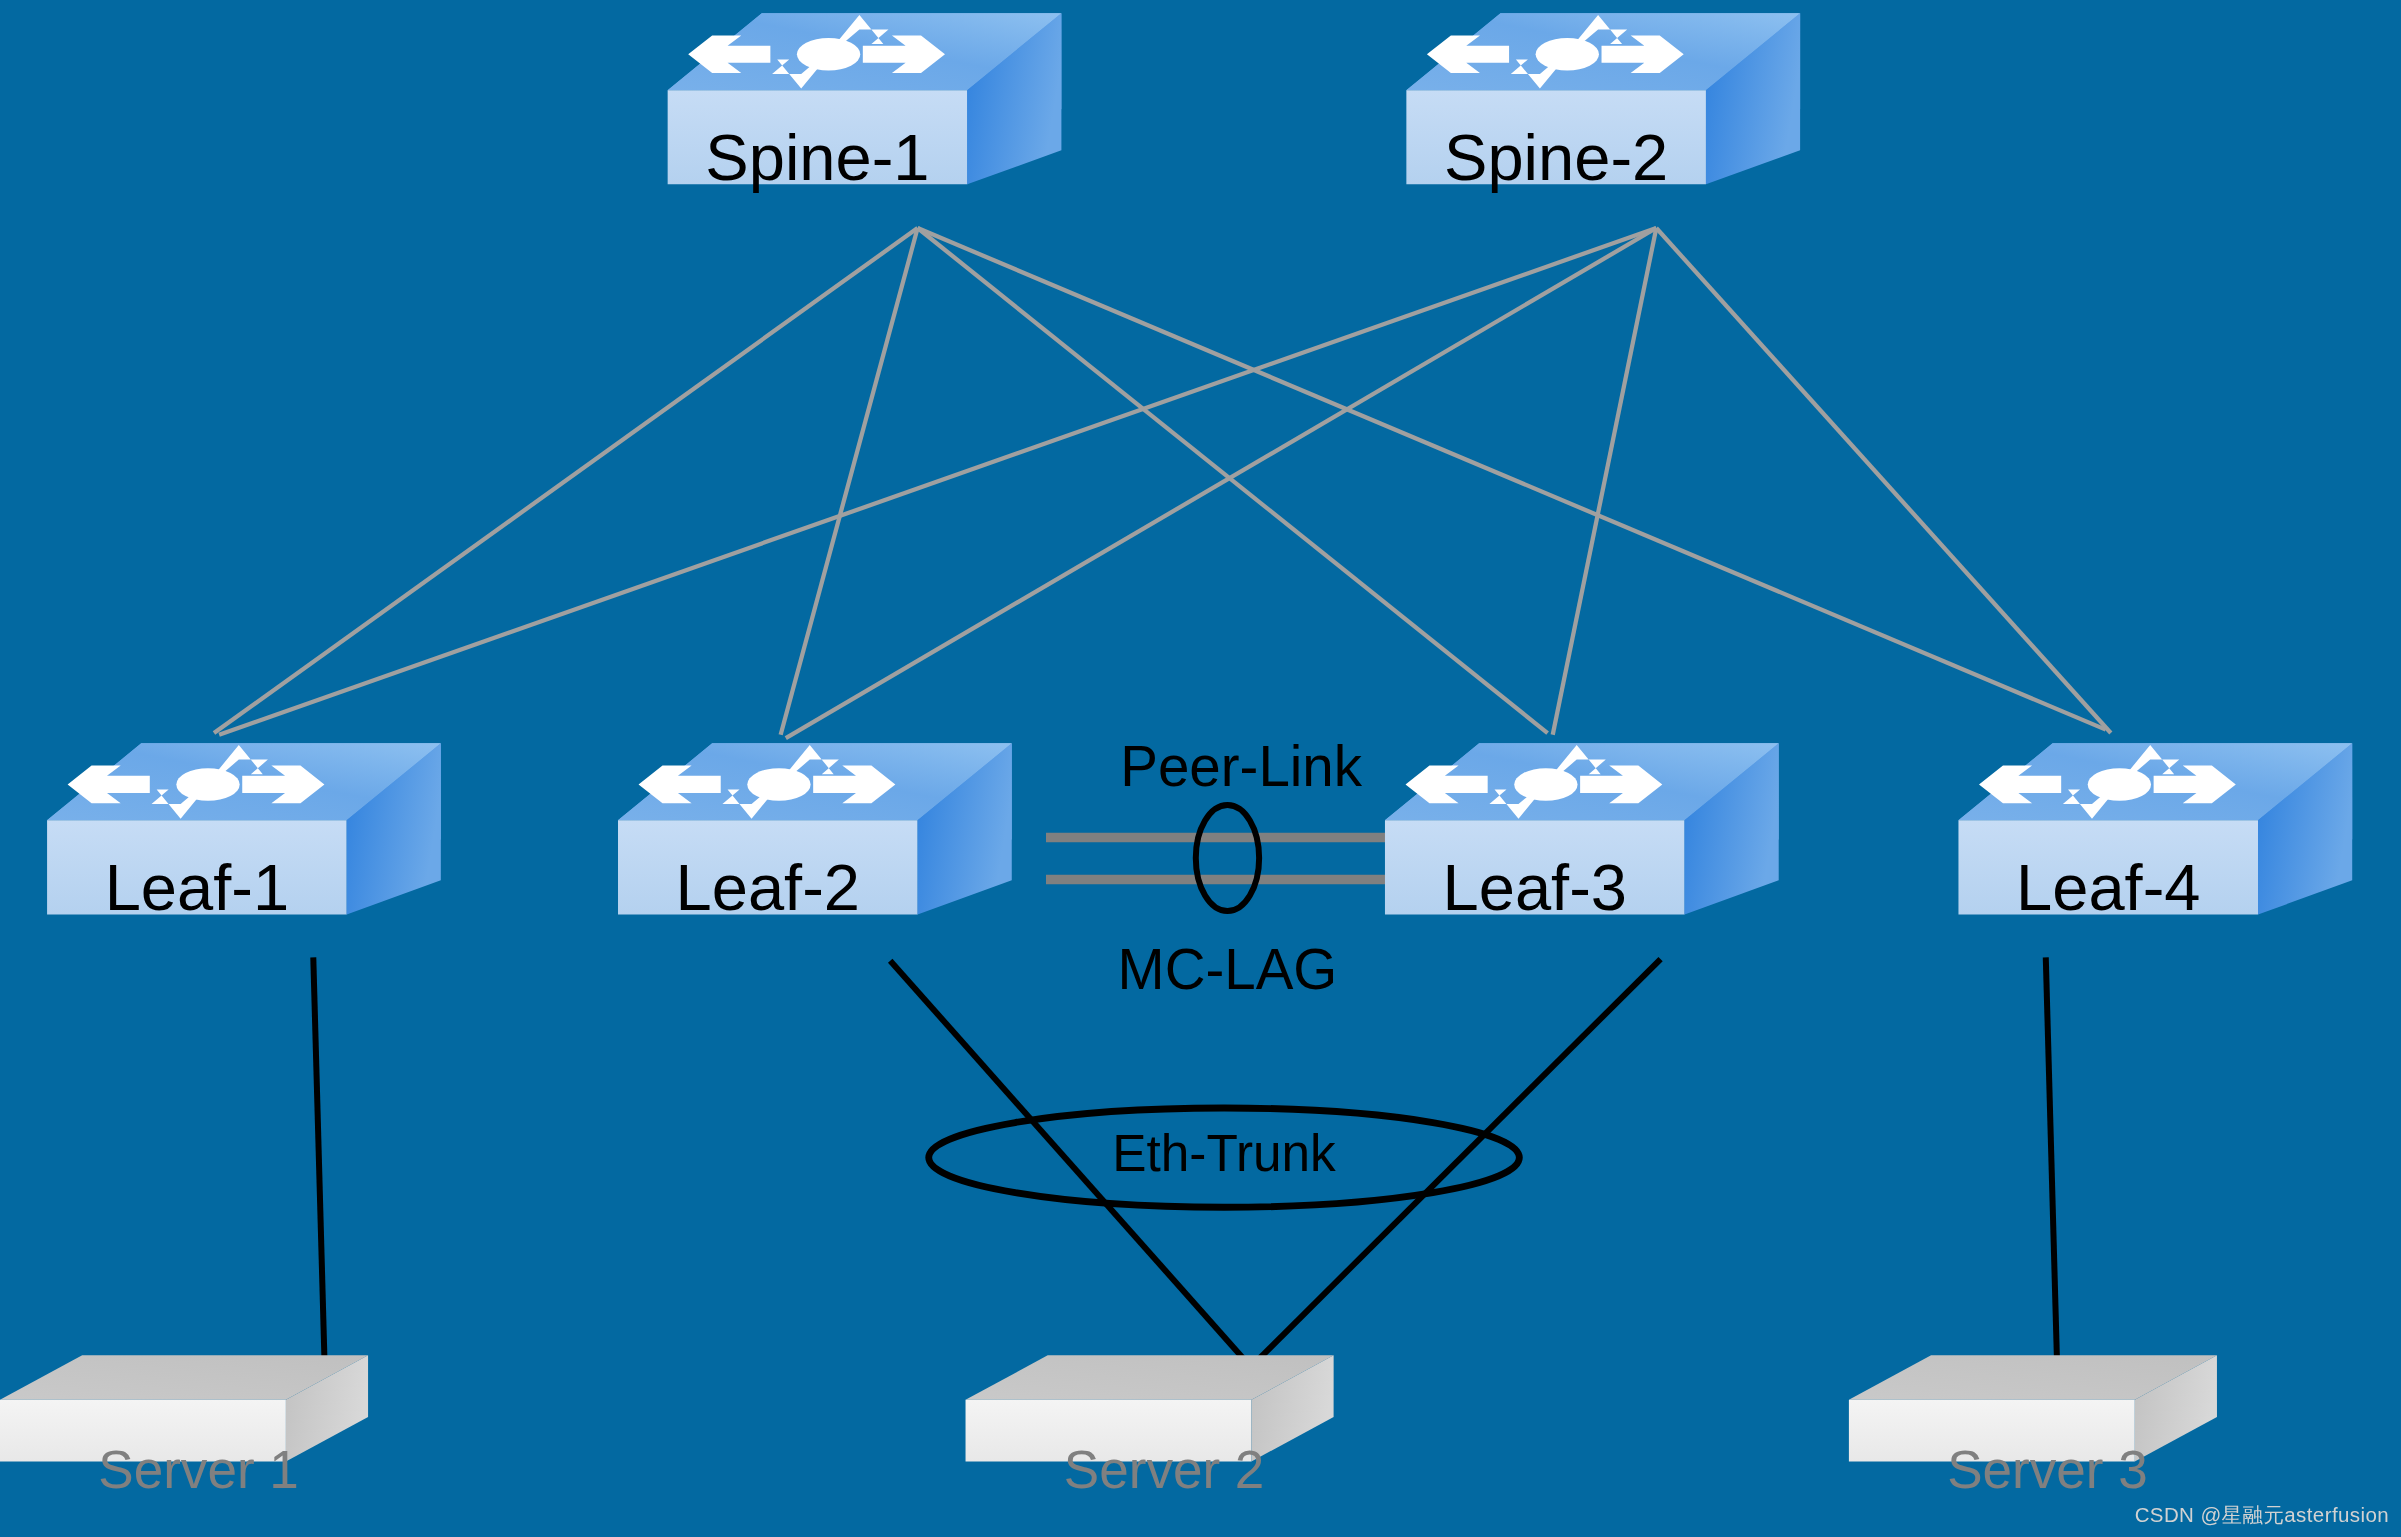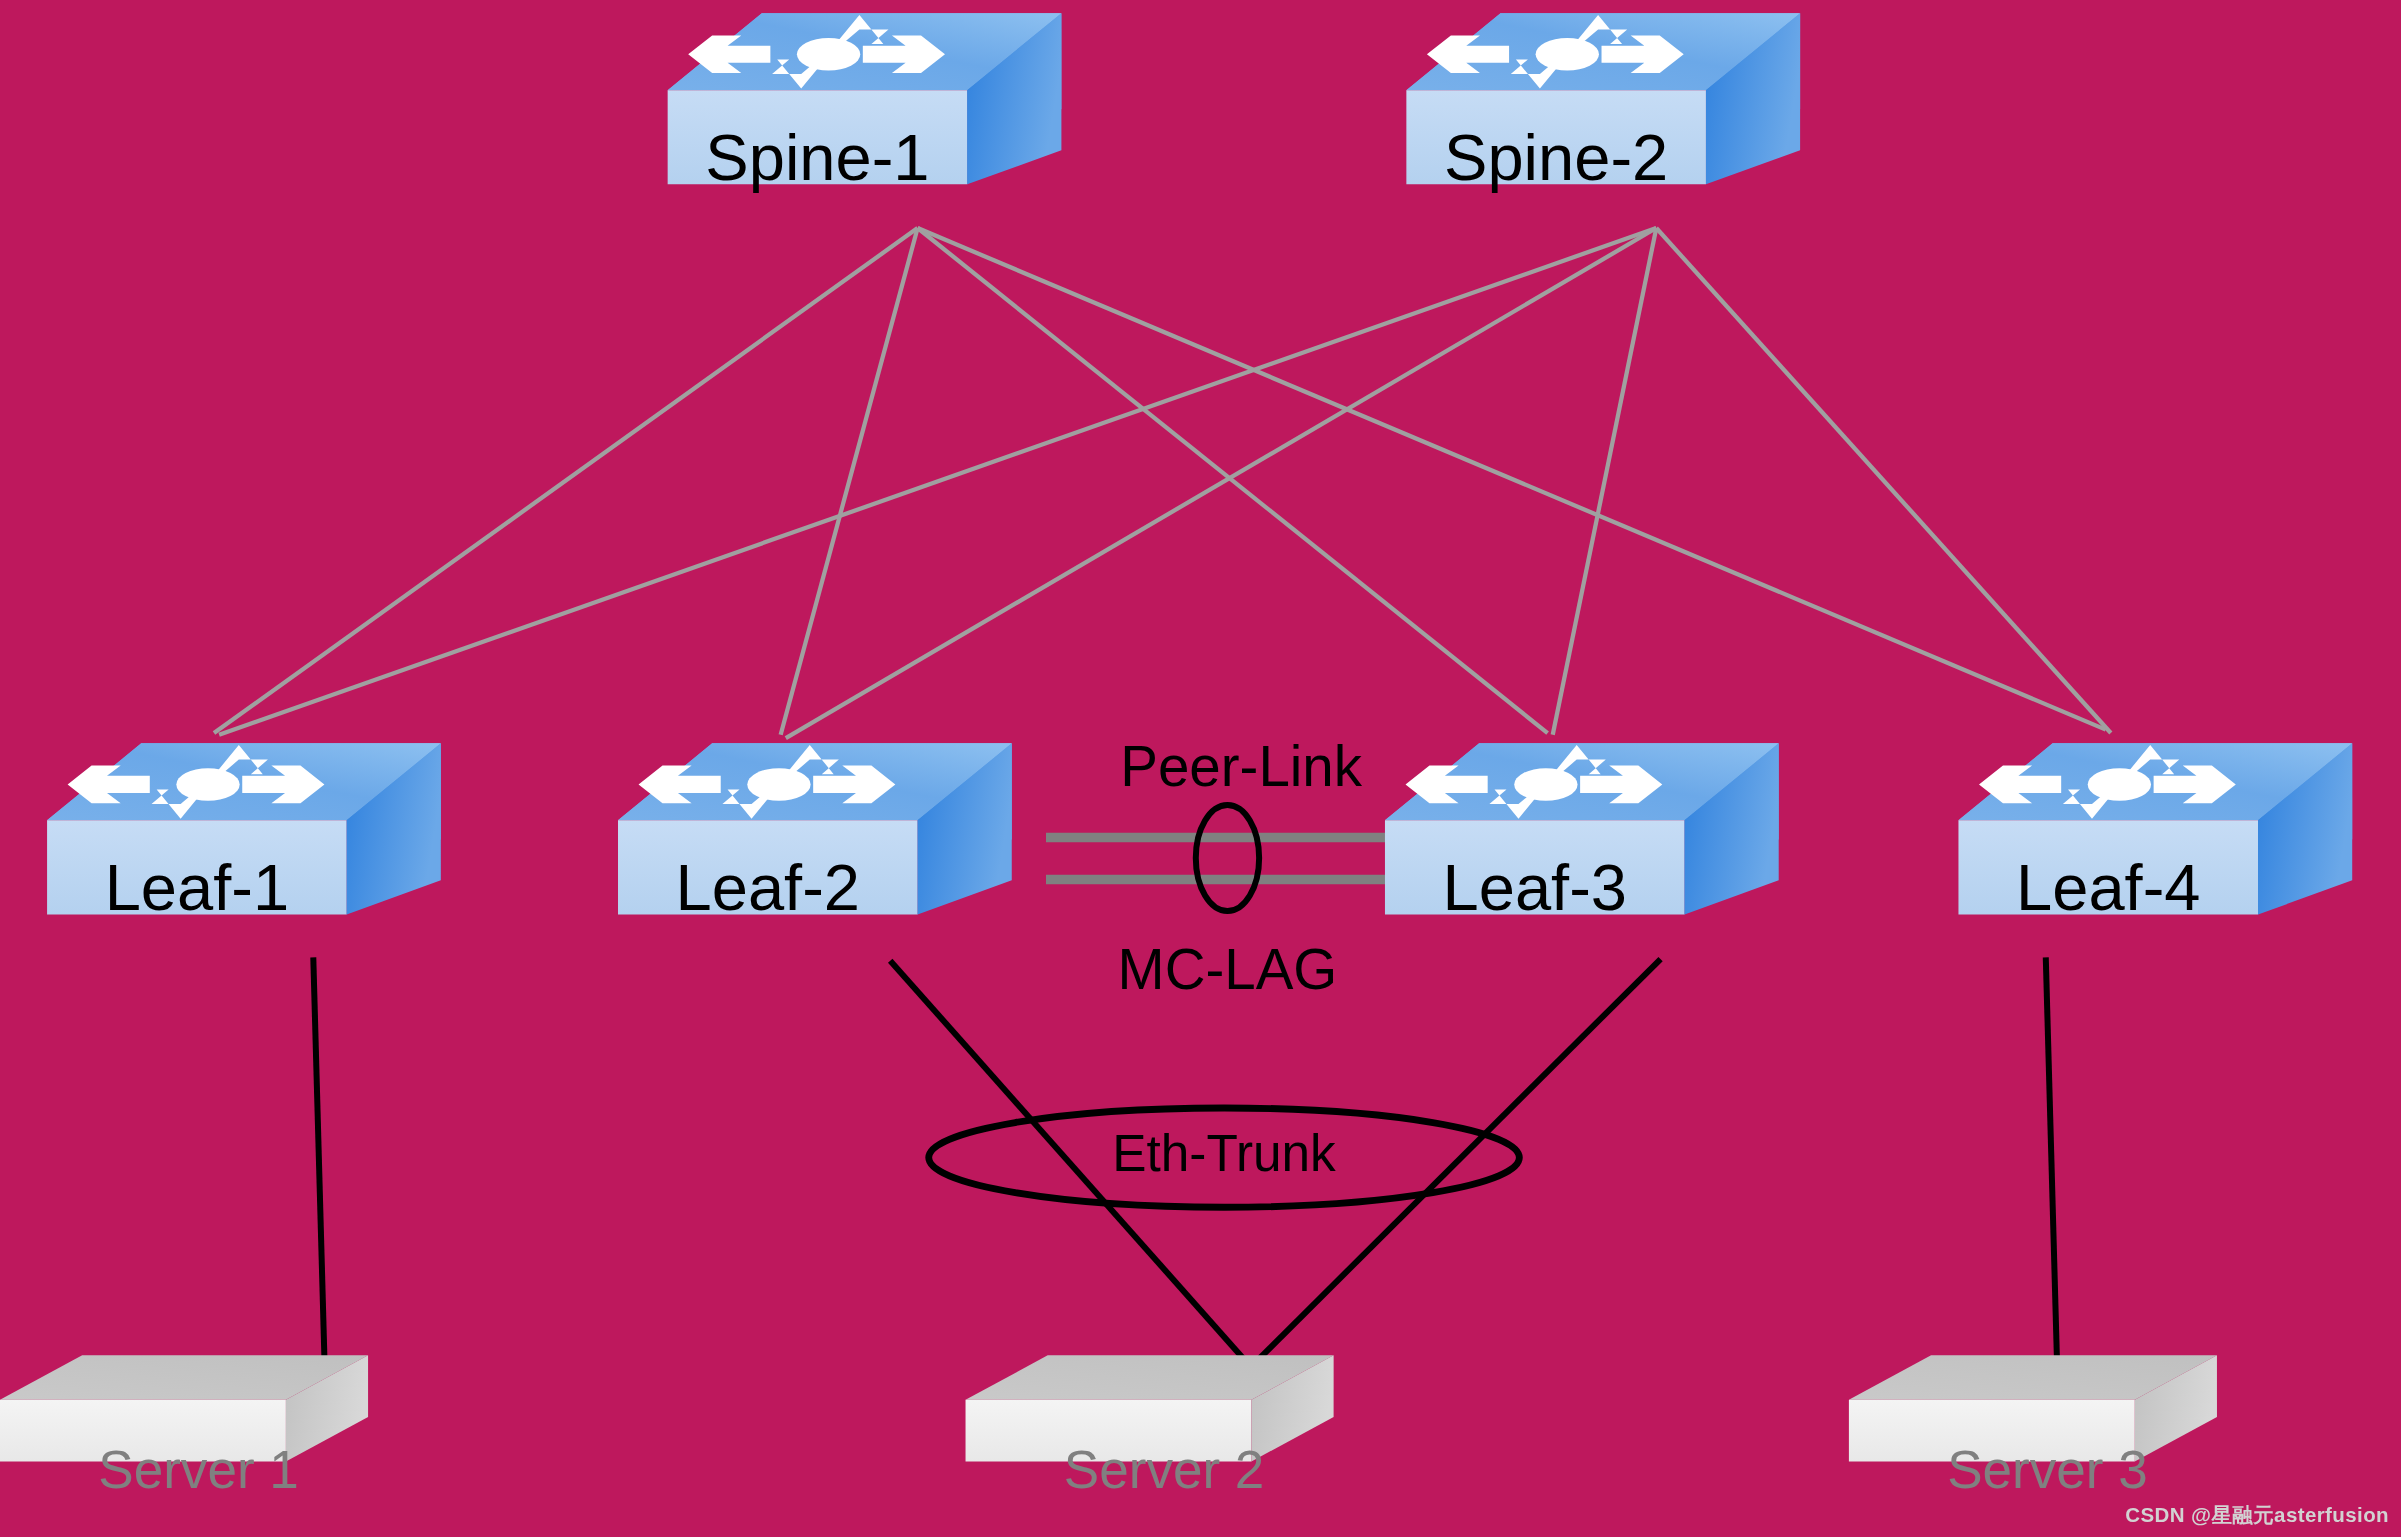--- a/index.html
+++ b/index.html
@@ -10,21 +10,21 @@
   body {
     width: 2401px;
     height: 1538px;
     overflow: hidden;
     font-family: "Liberation Sans", sans-serif;
   }
   #diagram-root {
     position: relative;
     width: 2401px;
     height: 1538px;
-    background: #be185d;
+    background: #0369a1;
   }
   svg#topology {
     display: block;
     width: 2401px;
     height: 1538px;
   }
   .node-label {
     font-family: "Liberation Sans", sans-serif;
     font-size: 76px;
     fill: #000000;
@@ -55,21 +55,20 @@
   .watermark-text {
     position: absolute;
     right: 12px;
     bottom: 8.6px;
     font-family: "Liberation Sans", sans-serif;
     font-size: 20.5px;
     color: #d2d2d2;
     letter-spacing: 0.4px;
     white-space: nowrap;
     user-select: none;
-    font-weight: bold;
   }
 </style>
 </head>
 <body>
 
 <div id="diagram-root">
 
   <svg id="topology" viewBox="0 0 2805 1796" xmlns="http://www.w3.org/2000/svg">
 
     <defs>

